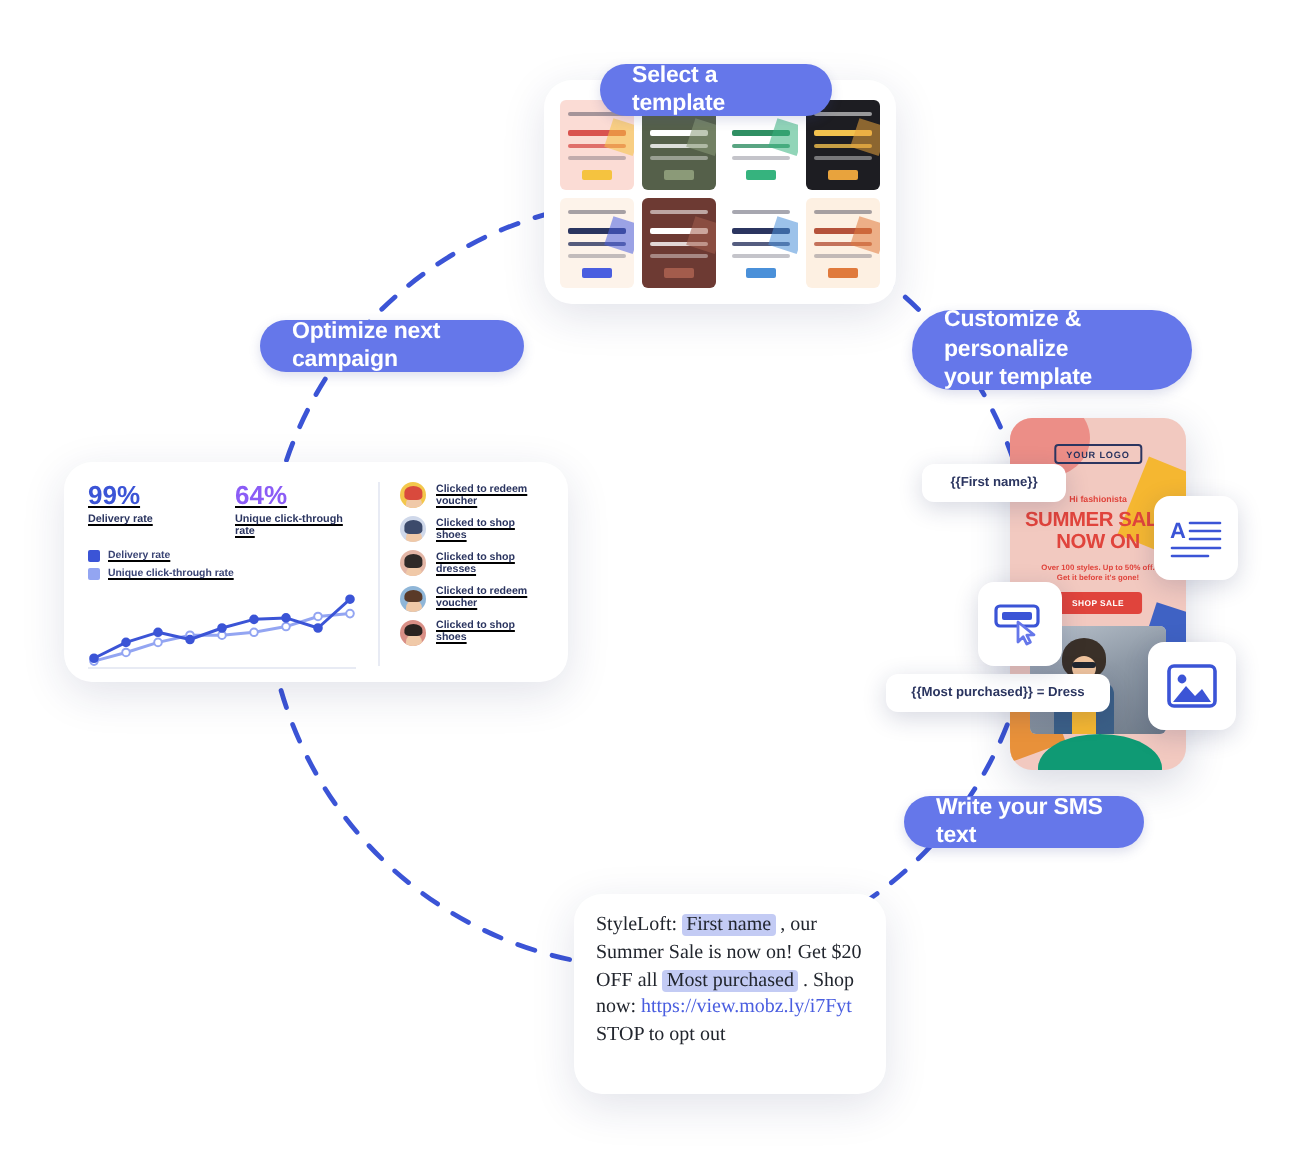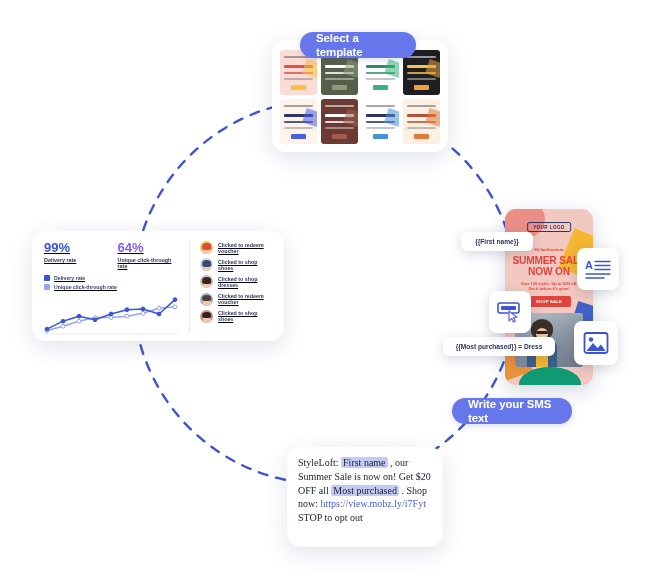--- a/index.html
+++ b/index.html
@@ -322,15 +322,18 @@
 
   <div class="badge" id="badge-img">
     <svg width="26" height="24" viewBox="0 0 26 24">
       <rect x="1.5" y="2" width="23" height="20" rx="2.5" fill="none" stroke="#3b54d6" stroke-width="1.8"></rect>
       <circle cx="8" cy="8.5" r="2.2" fill="#3b54d6"></circle>
       <path d="M3.5 20 L10 12 L14.5 17 L18 13.5 L22.5 20 Z" fill="#3b54d6"></path>
     </svg>
   </div>
 
   <div class="pill" id="pill-select">Select a template</div>
+  <div class="pill" id="pill-customize">Customize &amp; personalize
+your template</div>
   <div class="pill" id="pill-write">Write your SMS text</div>
+  <div class="pill" id="pill-optimize">Optimize next campaign</div>
 
 </div>
 
 </body></html>

